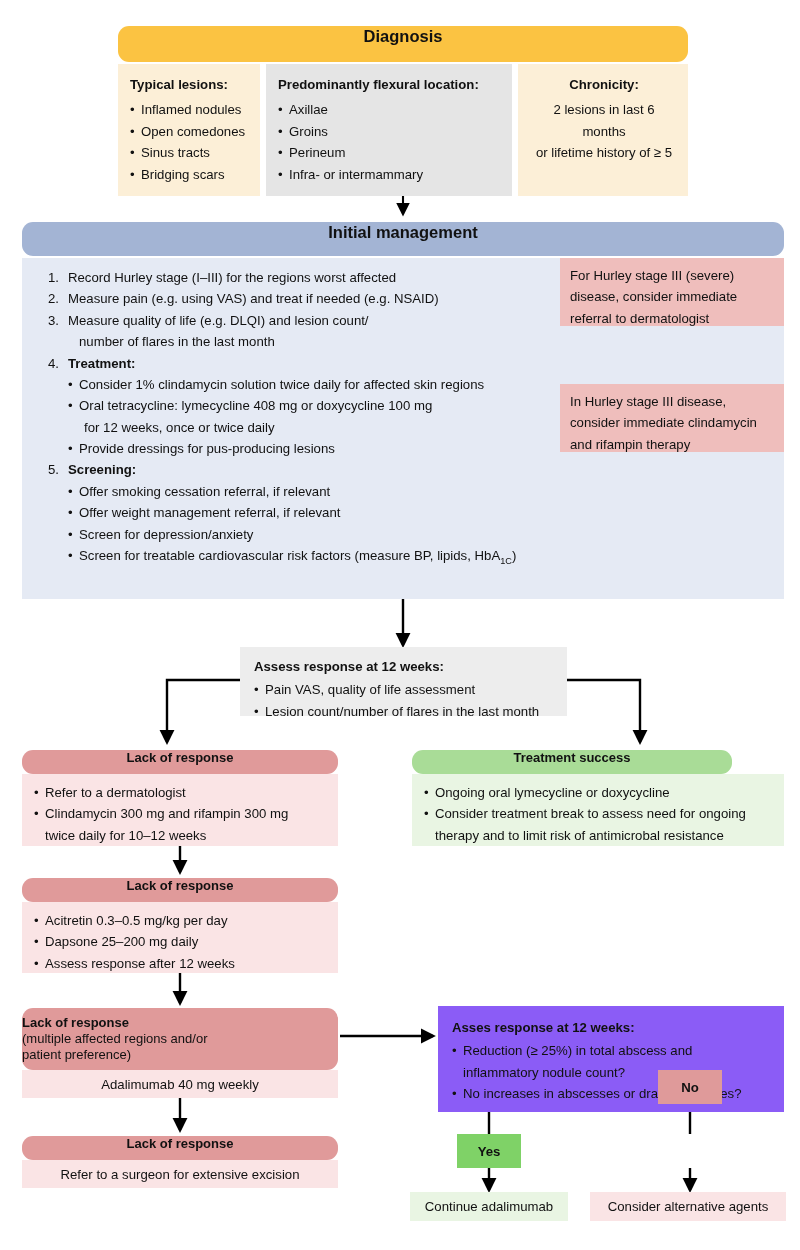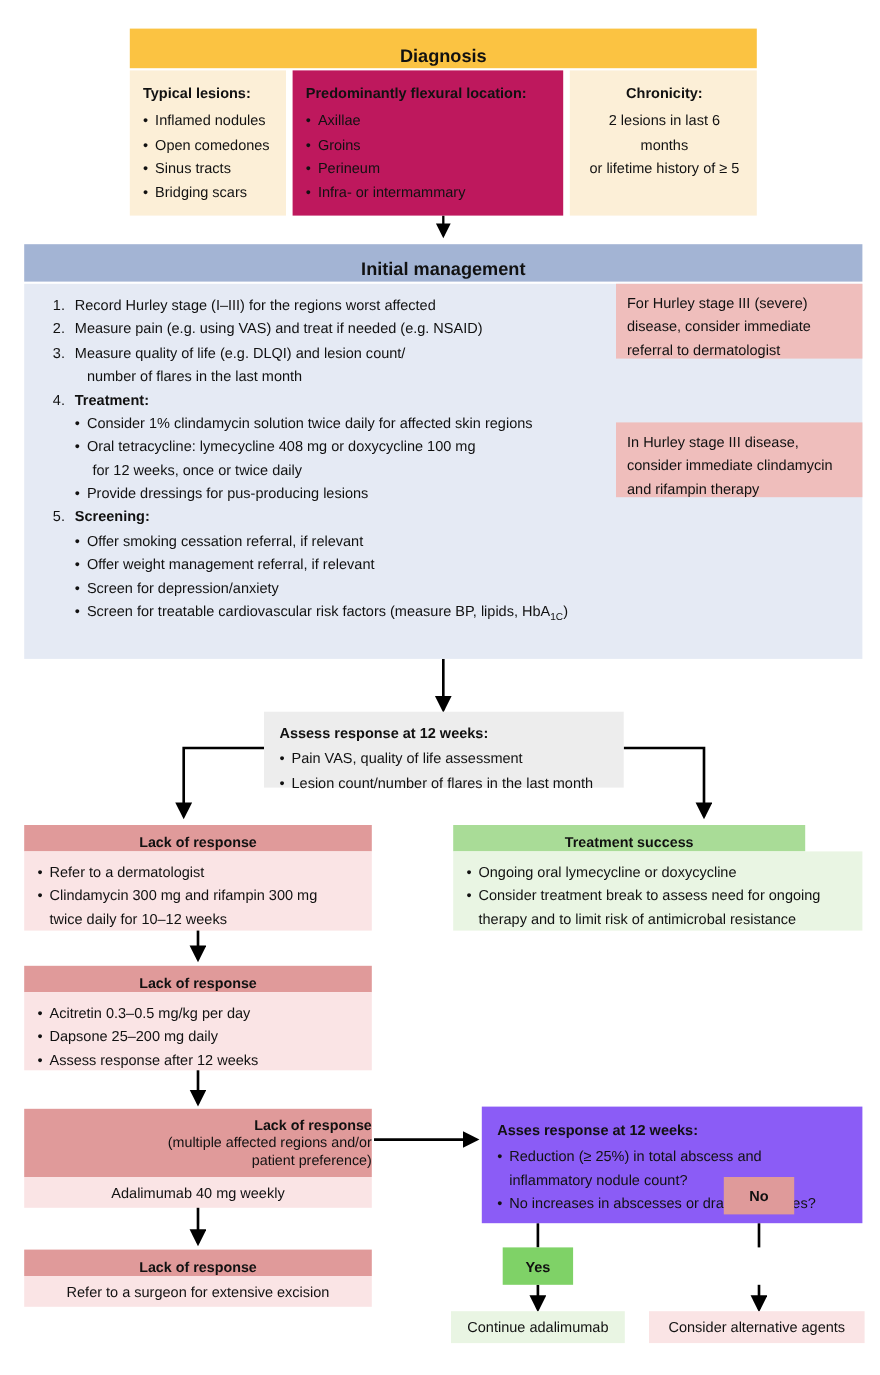--- a/index.html
+++ b/index.html
@@ -9,22 +9,23 @@
     font-family:"Liberation Sans","DejaVu Sans",sans-serif;
     color:#111111;
     position:relative;
     overflow:hidden;
     -webkit-font-smoothing:antialiased;
   }
   .canvas{position:absolute;left:0;top:0;width:800px;height:1250px;}
   .node{position:absolute;box-sizing:border-box;}
   .hdr{
     text-align:center;font-weight:bold;font-size:16.5px;
-    display:flex;align-items:flex-end;justify-content:center;
+    display:flex;align-items:flex-start;justify-content:center;
     line-height:1.25;
+    border-radius:11px;
   }
   .hdr-sm{font-size:13px;}
   .body-box{box-sizing:border-box;}
   .txt{font-size:13.2px;line-height:1.62;}
   ul.plain{margin:0;padding:0;list-style:none;}
   ul.plain li{position:relative;padding-left:11px;}
   ul.plain li:before{content:"\2022";position:absolute;left:0;top:0;}
   ol.num{margin:0;padding:0;list-style:none;counter-reset:n;}
   ol.num>li{position:relative;padding-left:20px;counter-increment:n;}
   ol.num>li:before{content:counter(n) ".";position:absolute;left:0;top:0;}
@@ -81,21 +82,21 @@
   <div class="node body-box txt" style="left:118px;top:64px;width:142px;height:132px;background:#FCEFD7;padding:10px 10px 0 12px;">
     <div style="font-weight:bold;margin-bottom:4px;">Typical lesions:</div>
     <ul class="plain">
       <li>Inflamed nodules</li>
       <li>Open comedones</li>
       <li>Sinus tracts</li>
       <li>Bridging scars</li>
     </ul>
   </div>
 
-  <div class="node body-box txt" style="left:266px;top:64px;width:246px;height:132px;background:#be185d;padding:10px 10px 0 12px;">
+  <div class="node body-box txt" style="left:266px;top:64px;width:246px;height:132px;background:#e5e5e5;padding:10px 10px 0 12px;">
     <div style="font-weight:bold;margin-bottom:4px;">Predominantly flexural location:</div>
     <ul class="plain">
       <li>Axillae</li>
       <li>Groins</li>
       <li>Perineum</li>
       <li>Infra- or intermammary</li>
     </ul>
   </div>
 
   <div class="node body-box txt" style="left:518px;top:64px;width:170px;height:132px;background:#FCEFD7;padding:10px 10px 0 12px;text-align:center;">

